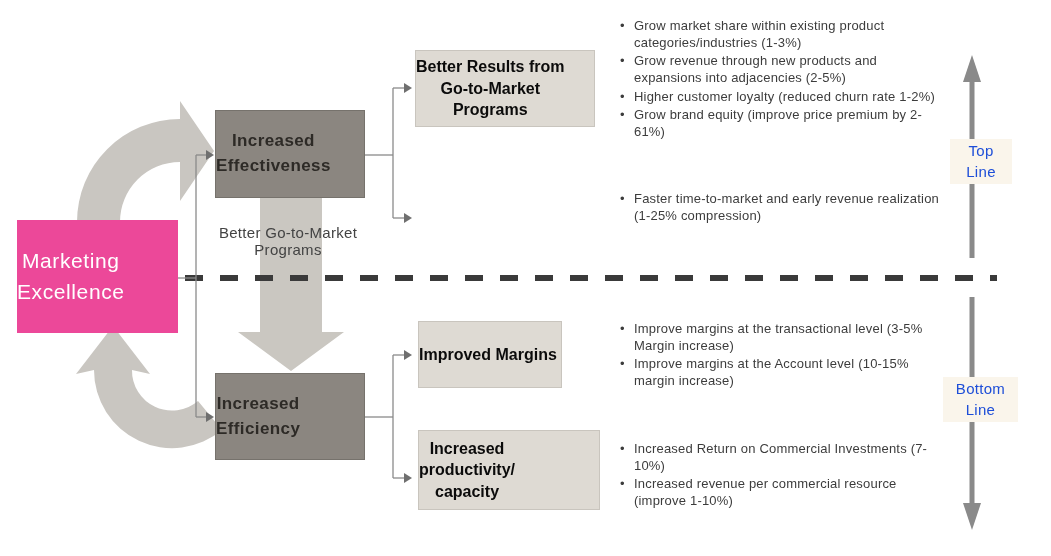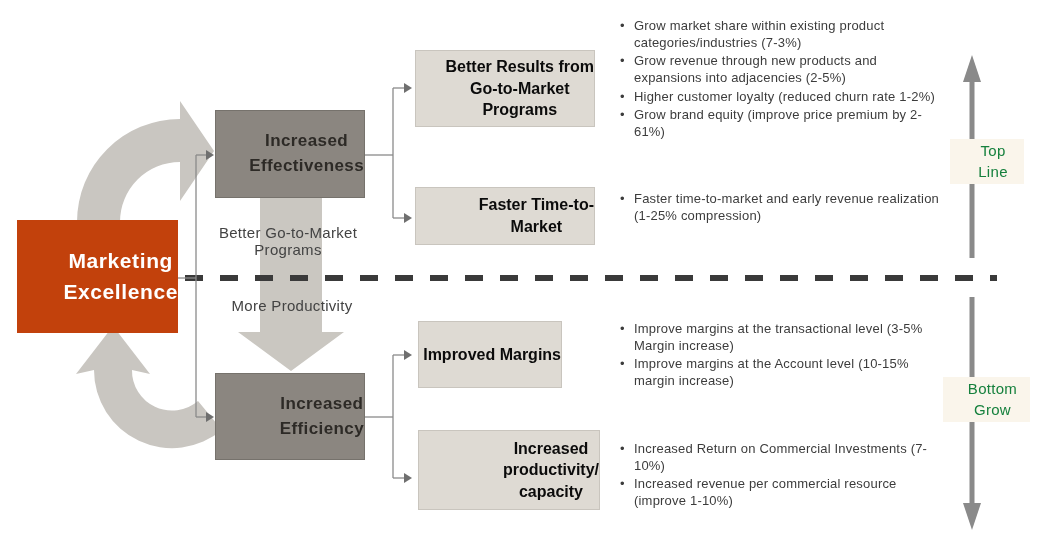--- a/index.html
+++ b/index.html
@@ -2,25 +2,25 @@
 <html><head>
 <meta charset="utf-8">
 <style>
   html,body{margin:0;padding:0;background:#ffffff;}
   .canvas{
     position:relative;width:1051px;height:556px;overflow:hidden;
     font-family:"Liberation Sans","DejaVu Sans",sans-serif;
     background:#ffffff;
   }
   svg.layer{position:absolute;left:0;top:0;}
-  .box{position:absolute;display:flex;align-items:center;justify-content:flex-end;
+  .box{position:absolute;display:flex;align-items:center;justify-content:flex-start;
        text-align:center;white-space:pre-line;box-sizing:border-box;}
   .hub{
     left:17px;top:220px;width:161px;height:113px;
-    background:#c2410c;color:#ffffff;font-size:21px;font-weight:700;
+    background:#ec4899;color:#ffffff;font-size:21px;font-weight:400;
     letter-spacing:0.6px;line-height:1.45;
   }
   .driver{
     background:#8b8680;border:1px solid #76726c;color:#2d2a26;
     font-size:17px;font-weight:600;letter-spacing:0.4px;line-height:1.45;
   }
   .driver.effectiveness{left:215px;top:110px;width:150px;height:88px;}
   .driver.efficiency{left:215px;top:373px;width:150px;height:87px;}
   .outcome{
     background:#dedad3;border:1px solid #c9c5be;color:#0b0b0b;
@@ -31,22 +31,22 @@
   .outcome.o2{left:418px;top:321px;width:144px;height:67px;}
   .outcome.o3{left:418px;top:430px;width:182px;height:80px;}
   .flowlabel{
     position:absolute;text-align:center;white-space:pre-line;
     color:#434343;font-size:15px;letter-spacing:0.3px;line-height:1.15;
   }
   .flow0{left:198px;top:224px;width:180px;}
   .flow1{left:206px;top:297px;width:172px;}
   .sidelabel{
     position:absolute;display:flex;align-items:center;justify-content:center;
-    background:#faf5eb;color:#15803d;font-size:15px;letter-spacing:0.3px;
-    text-align:center;white-space:pre-line;line-height:1.35;padding-left:12px;
+    background:#faf5eb;color:#1d4ed8;font-size:15px;letter-spacing:0.3px;
+    text-align:center;white-space:pre-line;line-height:1.35;
   }
   .side0{left:950px;top:139px;width:62px;height:45px;}
   .side1{left:943px;top:377px;width:75px;height:45px;}
   .bullets{position:absolute;width:326px;}
   .bullet-item{display:flex;color:#3c3c3c;font-size:13px;line-height:1.32;
                letter-spacing:0.2px;margin-bottom:1px;}
   .bullet-item .dot{width:14px;flex:0 0 14px;font-size:13px;}
   .bl0{left:620px;top:17px;}
   .bl1{left:620px;top:190px;}
   .bl2{left:620px;top:320px;}
@@ -113,44 +113,39 @@
     <span>Increased
 Effectiveness</span>
   </div>
   <div class="box driver efficiency">
     <span>Increased
 Efficiency</span>
   </div>
 
   <div class="flowlabel flow0">Better Go-to-Market
 Programs</div>
-  <div class="flowlabel flow1">More Productivity</div>
 
   <div class="box outcome o0">
     <span>Better Results from
 Go-to-Market
 Programs</span>
-  </div>
-  <div class="box outcome o1">
-    <span>Faster Time-to-
-Market</span>
   </div>
   <div class="box outcome o2">
     <span>Improved Margins</span>
   </div>
   <div class="box outcome o3">
     <span>Increased
 productivity/
 capacity</span>
   </div>
 
   <div class="bullets bl0">
     <div class="bullet-item">
       <span class="dot">•</span>
-      <span>Grow market share within existing product categories/industries (7-3%)</span>
+      <span>Grow market share within existing product categories/industries (1-3%)</span>
     </div>
     <div class="bullet-item">
       <span class="dot">•</span>
       <span>Grow revenue through new products and expansions into adjacencies (2-5%)</span>
     </div>
     <div class="bullet-item">
       <span class="dot">•</span>
       <span>Higher customer loyalty (reduced churn rate 1-2%)</span>
     </div>
     <div class="bullet-item">
@@ -184,15 +179,15 @@
     </div>
     <div class="bullet-item">
       <span class="dot">•</span>
       <span>Increased revenue per commercial resource (improve 1-10%)</span>
     </div>
   </div>
 
   <div class="sidelabel side0">Top
 Line</div>
   <div class="sidelabel side1">Bottom
-Grow</div>
+Line</div>
 
 </div>
 
 </body></html>

